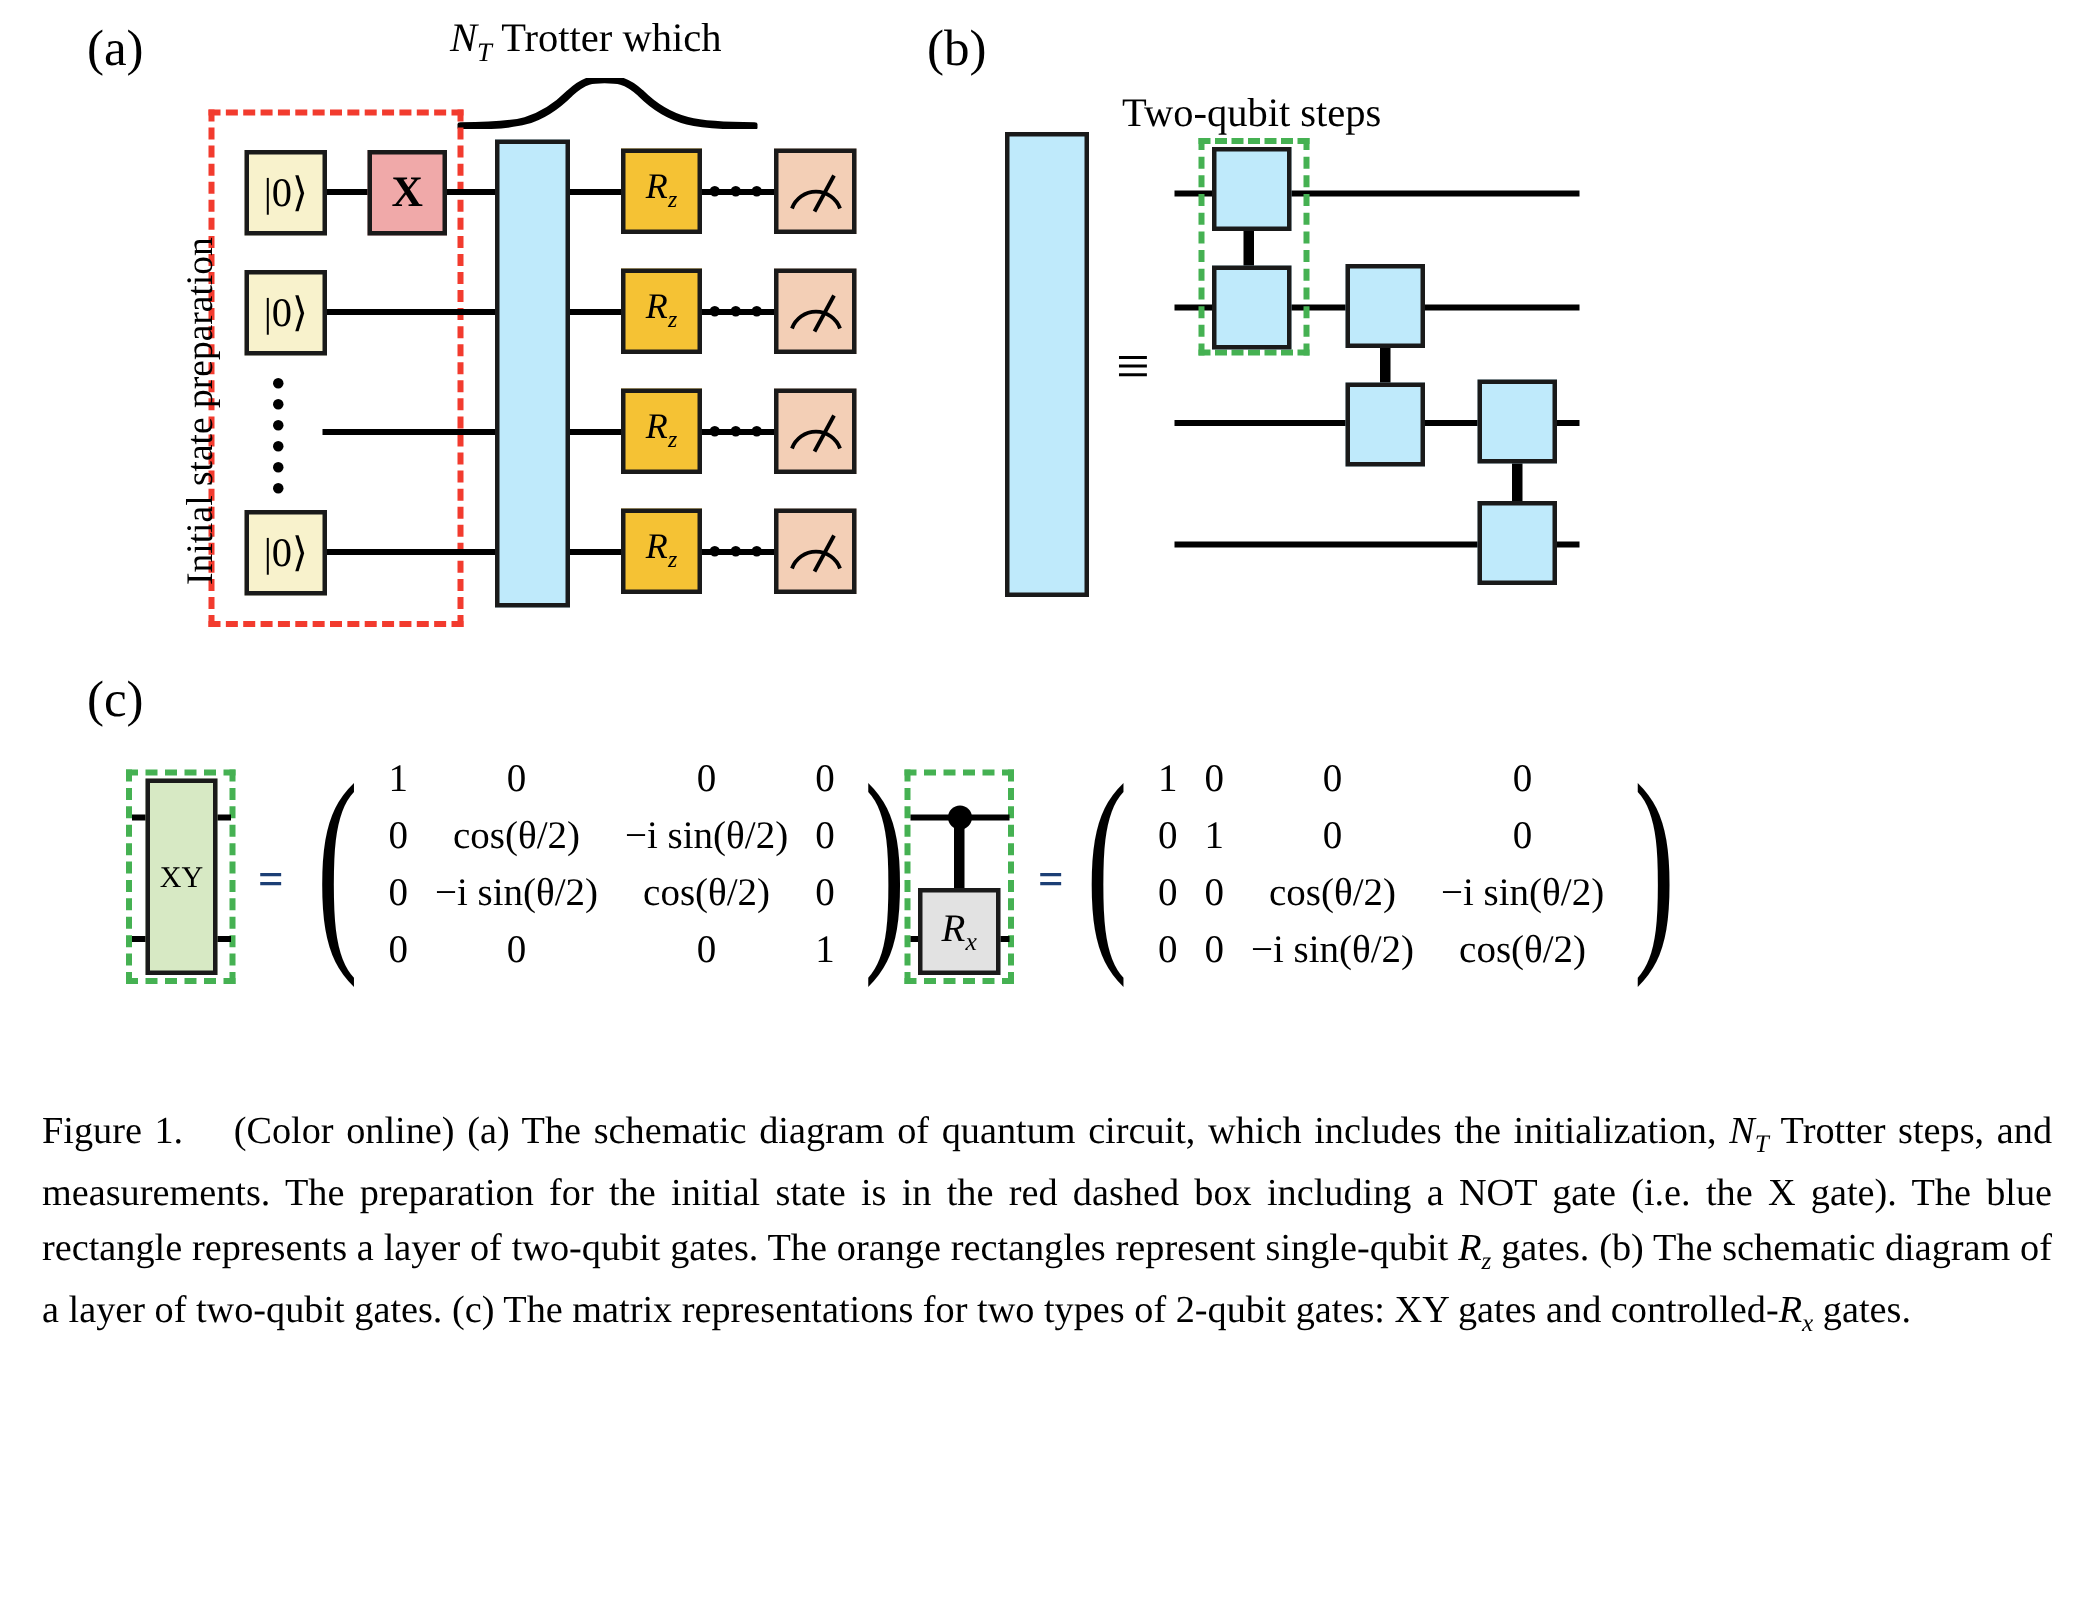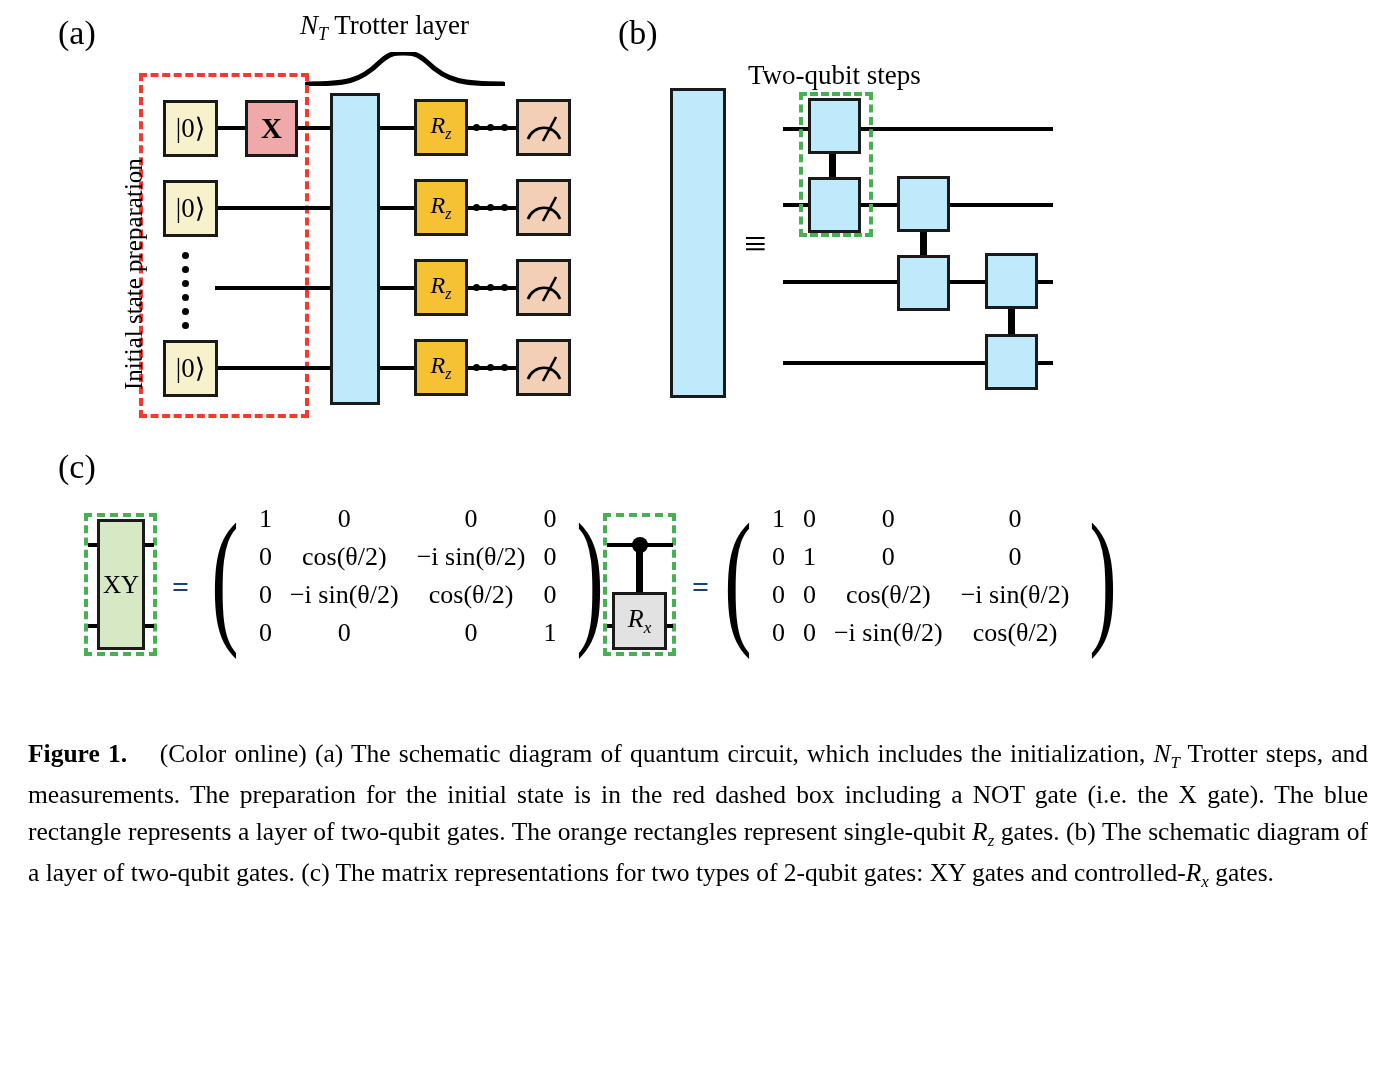--- a/index.html
+++ b/index.html
@@ -50,31 +50,31 @@
   .mattable td{
     text-align:center;font-size:26px;padding:4px 9px;white-space:nowrap;
   }
   .eqsign{font-size:30px;font-weight:bold;color:#1c3f75;margin:0 6px;}
 
   .caption{
     position:absolute;left:28px;top:735px;width:1340px;
     font-size:25.5px;line-height:1.47;text-align:justify;
     font-family:"Liberation Serif","DejaVu Serif",serif;
   }
-  .caption b{font-weight:bold;margin-top:28px;}
+  .caption b{font-weight:normal;margin-top:28px;}
 
   .equiv{position:absolute;font-size:40px;line-height:1;}
 </style>
 </head>
 <body>
 
 <div class="abs panel-label" style="left:58px;top:14px;">(a)</div>
 
 <div class="toplabel" style="left:300px;top:10px;">
-  <i class="v">N</i><sub>T</sub><span> Trotter layer</span>
+  <i class="v">N</i><sub>T</sub><span> Trotter which</span>
 </div>
 
 <svg class="abs" width="200" height="34" viewBox="0 0 200 34" style="left:305px;top:52px;">
   <path d="M2 32 C 40 32, 55 30, 75 10 C 85 1, 90 1, 98 1 C 106 1, 112 1, 122 10 C 142 30, 160 32, 198 32" fill="none" stroke="#000" stroke-width="5" stroke-linecap="round"></path>
 </svg>
 
 <div class="dashred" style="left:139px;top:73px;width:170px;height:345px;"></div>
 
 <div class="vlabel" style="left:120px;top:390px;">Initial state preparation</div>
 
@@ -187,21 +187,21 @@
 
 <div class="vlink" style="left:1008px;top:305px;height:44px;"></div>
 <div class="bluebox" style="left:985px;top:253px;width:53px;height:56px;"></div>
 <div class="bluebox" style="left:985px;top:334px;width:53px;height:56px;"></div>
 
 <div class="abs panel-label" style="left:58px;top:448px;">(c)</div>
 
 <div class="dashgreen" style="left:84px;top:513px;width:73px;height:143px;"></div>
 <div class="wire" style="left:88px;top:543px;width:66px;"></div>
 <div class="wire" style="left:88px;top:624px;width:66px;"></div>
-<div class="gatebox" style="left:97px;top:519px;width:48px;height:131px;background:#d7e9c4;font-size:25px;">XY</div>
+<div class="gatebox" style="left:97px;top:519px;width:48px;height:131px;background:#d7e9c4;font-size:20px;">XY</div>
 
 <div class="abs eqsign" style="left:166px;top:570px;">=</div>
 
 <div class="abs matrow" style="left:200px;top:500px;">
   <span class="paren">(</span>
   <table class="mattable">
     <tbody>
         <tr>
       <td>1</td>
       <td>0</td>

